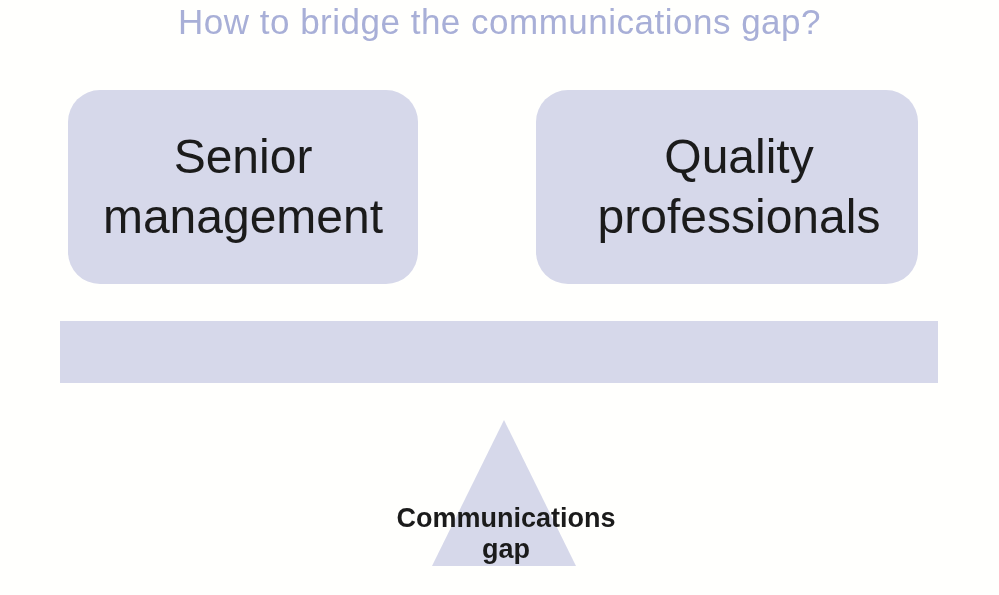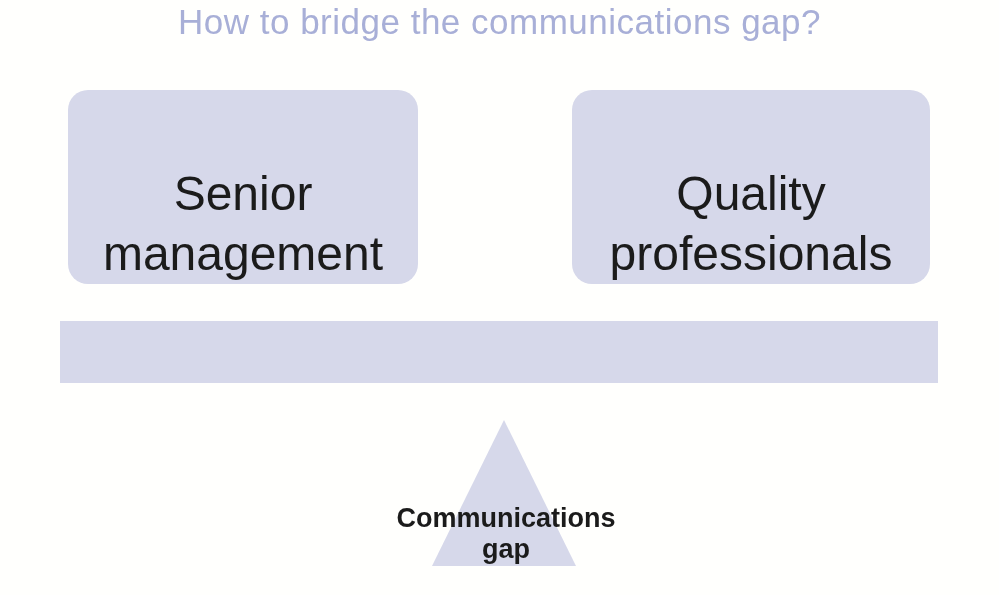--- a/index.html
+++ b/index.html
@@ -23,27 +23,27 @@
     text-align:center;
     font-size:35px;
     font-weight:400;
     letter-spacing:0.5px;
     color:var(--title-text);
   }
   .box{
     position:absolute;
     top:90px;height:194px;
     background:var(--shape-fill);
-    border-radius:20px;
+    border-radius:32px;
     display:flex;
-    align-items:flex-end;
+    align-items:center;
     justify-content:center;
   }
   .box-left{left:68px;width:350px;}
-  .box-right{left:572px;width:358px;}
+  .box-right{left:536px;width:358px;padding-left:24px;}
   .box-label{
     display:block;
     text-align:center;
     font-size:48px;
     line-height:60px;
     color:var(--box-text);
   }
   .box-left .box-label{width:300px;}
   .box-right .box-label{width:340px;}
   .bridge-bar{

